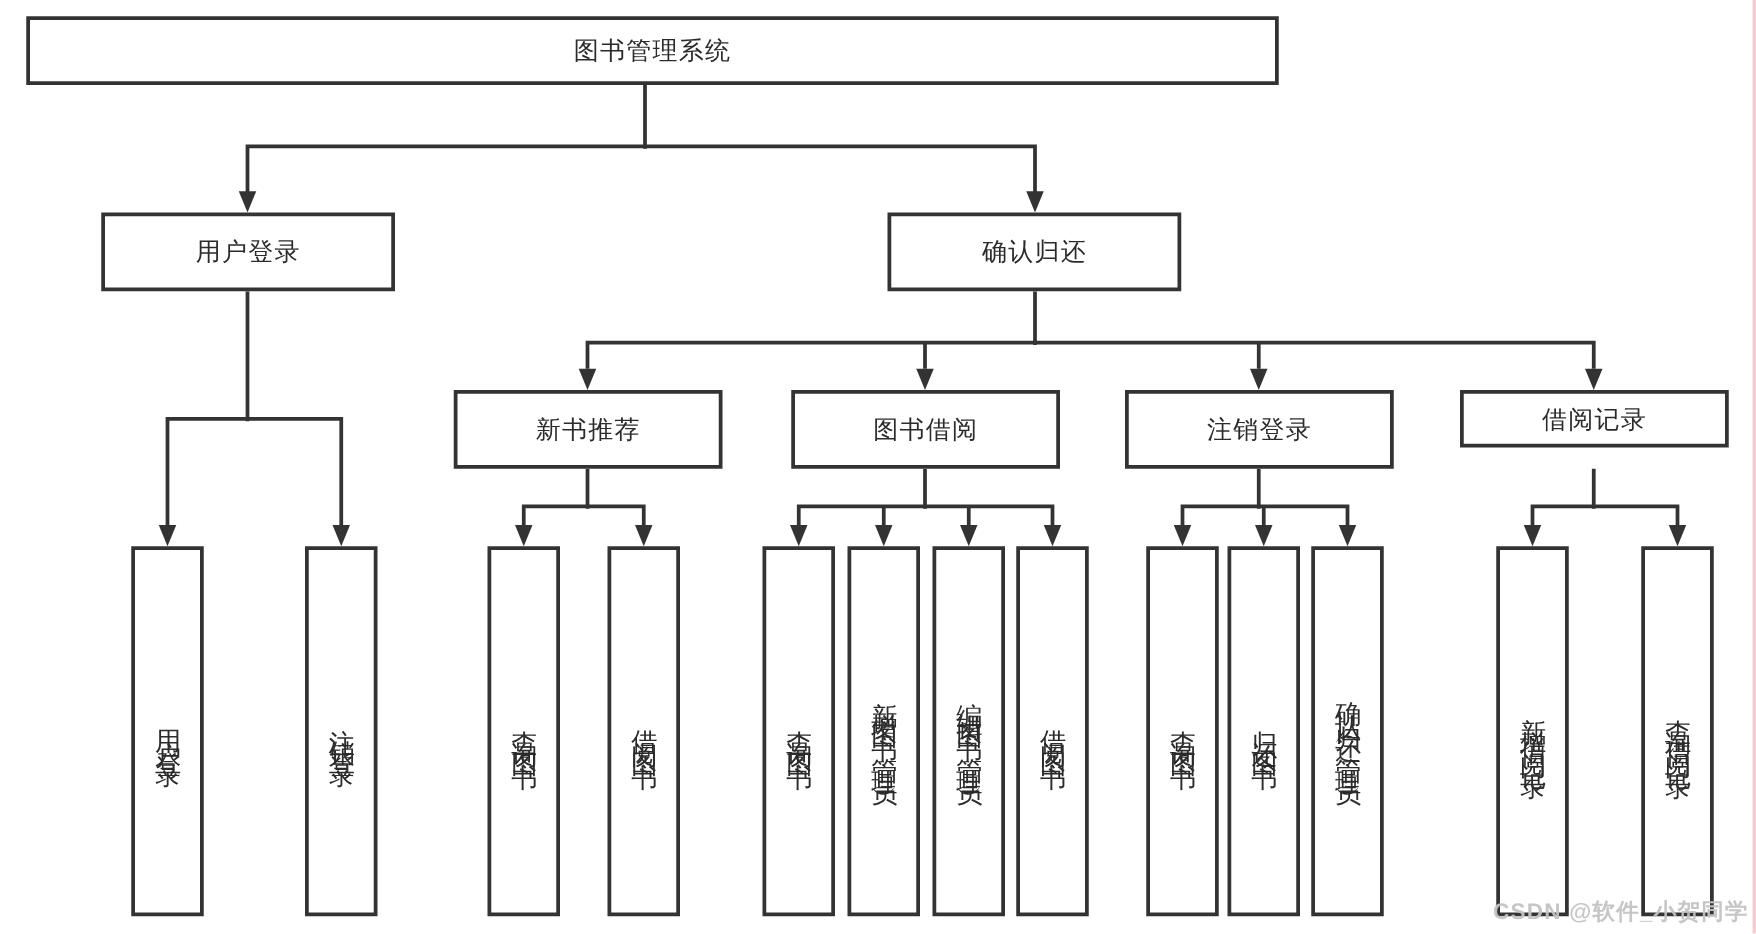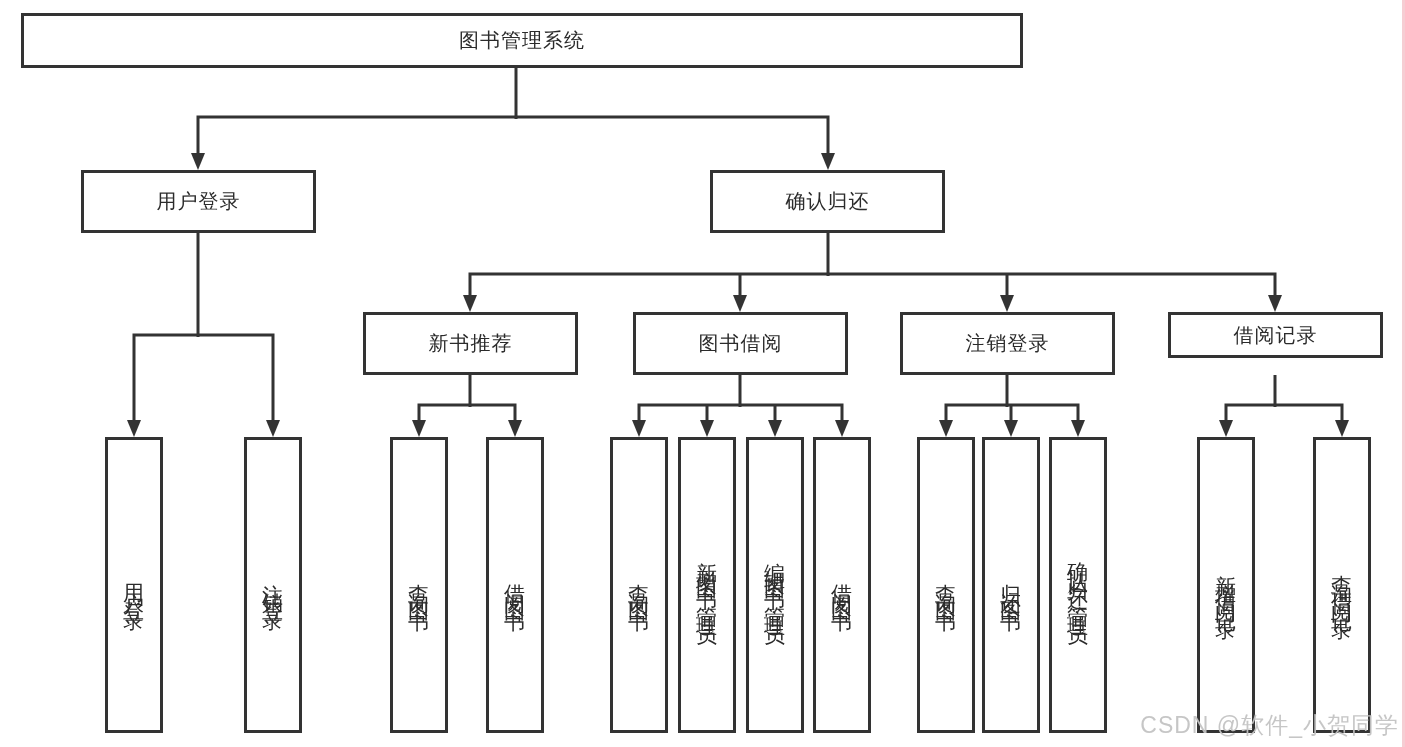--- a/index.html
+++ b/index.html
@@ -44,25 +44,26 @@
     font-size: 21px;
     line-height: 1;
     letter-spacing: 9px;
     color: #2b2b2b;
     white-space: nowrap;
   }
   .watermark {
     position: absolute;
     right: 6px;
     bottom: 6px;
-    font-size: 23px;
+    font-size: 18px;
     color: rgba(195, 195, 195, 0.95);
     letter-spacing: 1px;
     z-index: 10;
     white-space: nowrap;
+    font-weight: bold;
   }
   .edge-strip {
     position: absolute;
     right: 0;
     top: 0;
     width: 3px;
     height: 747px;
     background: rgba(238, 164, 174, 0.55);
     z-index: 11;
   }

